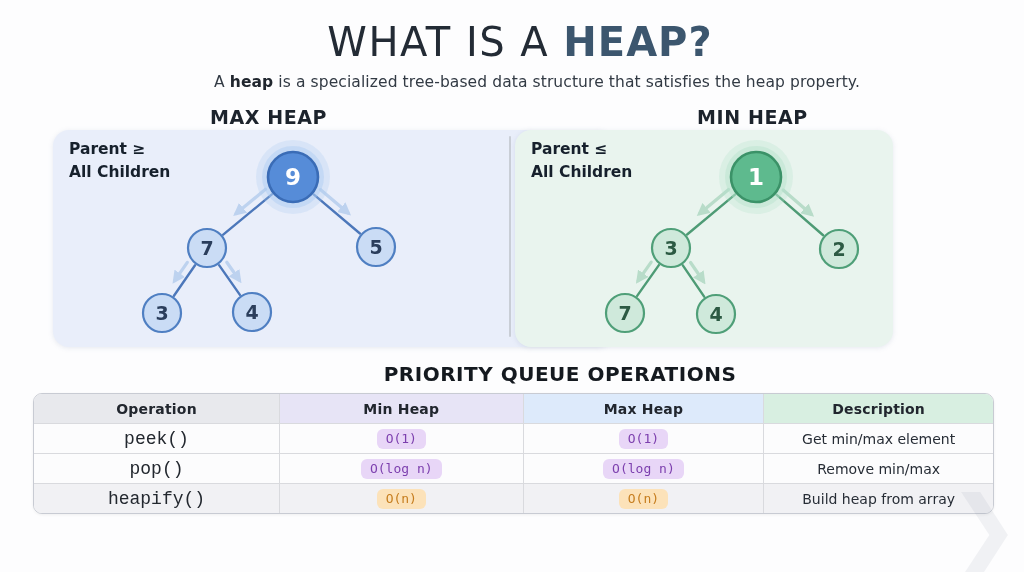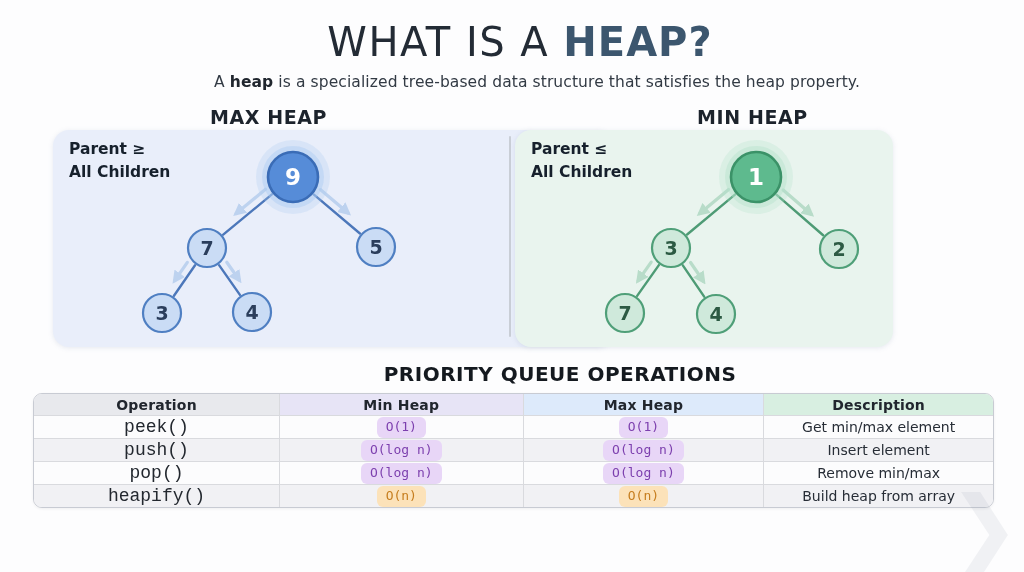--- a/index.html
+++ b/index.html
@@ -47,21 +47,21 @@
     position:absolute;top:362px;left:0;width:100%;text-align:center;
     font-size:20px;font-weight:700;color:#14191f;letter-spacing:.5px;margin-left:48px;
   }
   .table-wrap{
     position:absolute;left:33px;top:393px;width:959px;
     border:1px solid #c8cbd3;border-radius:9px;overflow:hidden;
     background:#fff;box-shadow:0 1px 3px rgba(0,0,0,.06);
   }
   table{border-collapse:collapse;width:100%;table-layout:fixed;}
   th,td{
-    text-align:center;vertical-align:middle;height:21px;
+    text-align:center;vertical-align:middle;height:29px;
     border-left:1px solid #d9dade;padding:0 4px;
   }
   th:first-child,td:first-child{border-left:none;}
   thead th{
     font-size:14px;font-weight:700;color:#21262e;letter-spacing:.2px;
   }
   th.h0{background:#e8e9ed;}
   th.h1{background:#e7e4f6;}
   th.h2{background:#ddeafb;}
   th.h3{background:#d8efe1;}
@@ -187,26 +187,20 @@
             <th class="h3">Description</th>
           </tr>
         </thead>
         <tbody>
           <tr class="odd">
             <td class="op">peek()</td>
             <td><span class="badge purple">O(1)</span></td>
             <td><span class="badge purple">O(1)</span></td>
             <td class="desc">Get min/max element</td>
           </tr>
-          <tr class="even">
-            <td class="op">push()</td>
-            <td><span class="badge purple">O(log n)</span></td>
-            <td><span class="badge purple">O(log n)</span></td>
-            <td class="desc">Insert element</td>
-          </tr>
           <tr class="odd">
             <td class="op">pop()</td>
             <td><span class="badge purple">O(log n)</span></td>
             <td><span class="badge purple">O(log n)</span></td>
             <td class="desc">Remove min/max</td>
           </tr>
           <tr class="even">
             <td class="op">heapify()</td>
             <td><span class="badge orange">O(n)</span></td>
             <td><span class="badge orange">O(n)</span></td>

